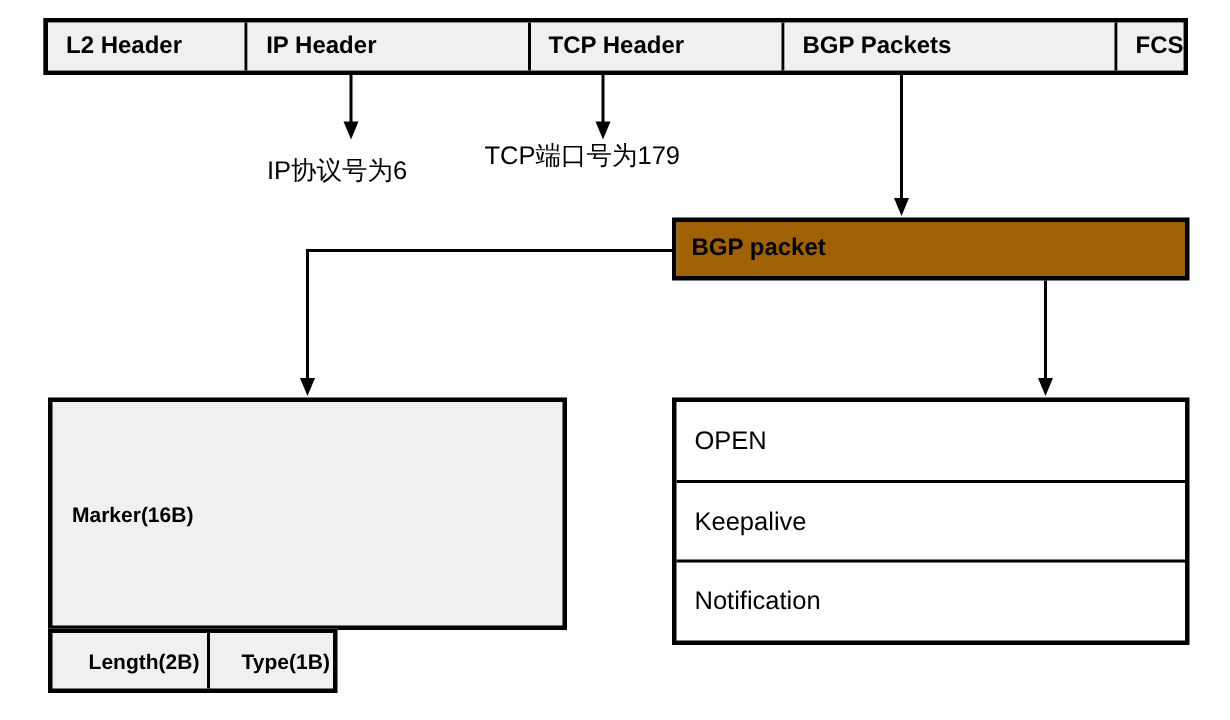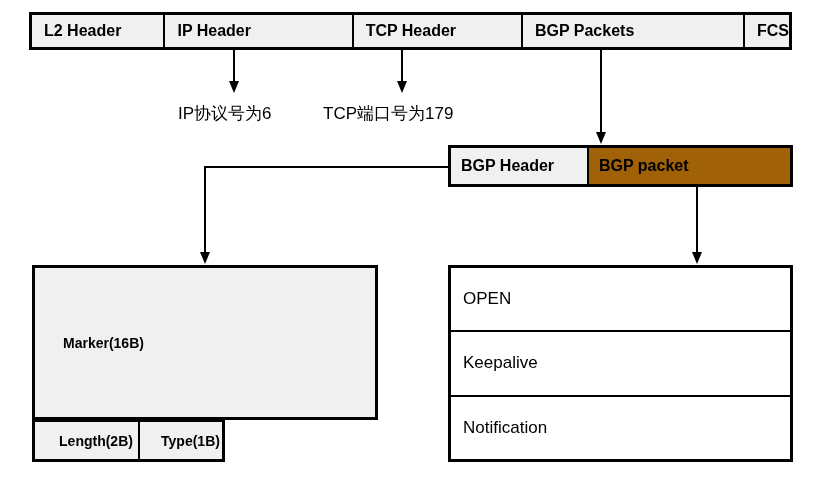--- a/index.html
+++ b/index.html
@@ -60,42 +60,42 @@
     border-right: 2px solid #000;
   }
   .bgp-cell-packet { flex: 1; background: #a16207; }
 
   
   .marker-box {
     left: 32px; top: 265px; width: 346px; height: 155px;
     border: 3px solid #000;
     background: #f0f0f0;
     display: flex; align-items: center;
-    padding-left: 28px;
+    padding-left: 13px;
     font-weight: bold; font-size: 14px; color: #000;
   }
   .lt-row {
     left: 32px; top: 419px; width: 193px; height: 43px;
     border: 3px solid #000;
     background: #f0f0f0;
     display: flex;
   }
   .lt-cell {
     display: flex; align-items: center; justify-content: center;
     font-weight: bold; font-size: 14px; color: #000;
     box-sizing: border-box;
     white-space: nowrap;
     padding-left: 19px;
   }
   .lt-cell-length { width: 105px; border-right: 2px solid #000; }
   .lt-cell-type { flex: 1; border-radius: 18px; }
 
   
   .type-list {
-    left: 448px; top: 265px; width: 345px; height: 197px;
+    left: 448px; top: 265px; width: 345px; height: 165px;
     border: 3px solid #000;
     background: #ffffff;
     display: flex; flex-direction: column;
   }
   .type-row {
     flex: 1;
     display: flex; align-items: center;
     padding-left: 12px;
     border-bottom: 2px solid #000;
     font-size: 17px; color: #000;
@@ -154,26 +154,23 @@
       <polygon points="205,264 200,252 210,252" fill="#000"></polygon>
     </g>
 
     <g>
       <line x1="697" y1="187" x2="697" y2="253" stroke="#000" stroke-width="2"></line>
       <polygon points="697,264 692,252 702,252" fill="#000"></polygon>
     </g>
   </svg>
 
   <div class="abs note" style="left:178px; top:102px">IP协议号为6</div>
-  <div class="abs note" style="left:323px; top:102px">TCP端口号为179</div>
+  <div class="abs note" style="left:323px; top:92px">TCP端口号为179</div>
 
   <div class="abs bgp-box">
-    <div class="bgp-cell bgp-cell-header">
-      <span>BGP Header</span>
-    </div>
     <div class="bgp-cell bgp-cell-packet">
       <span>BGP packet</span>
     </div>
   </div>
 
   <div class="abs marker-box">
     <span>Marker(16B)</span>
   </div>
 
   <div class="abs lt-row">

